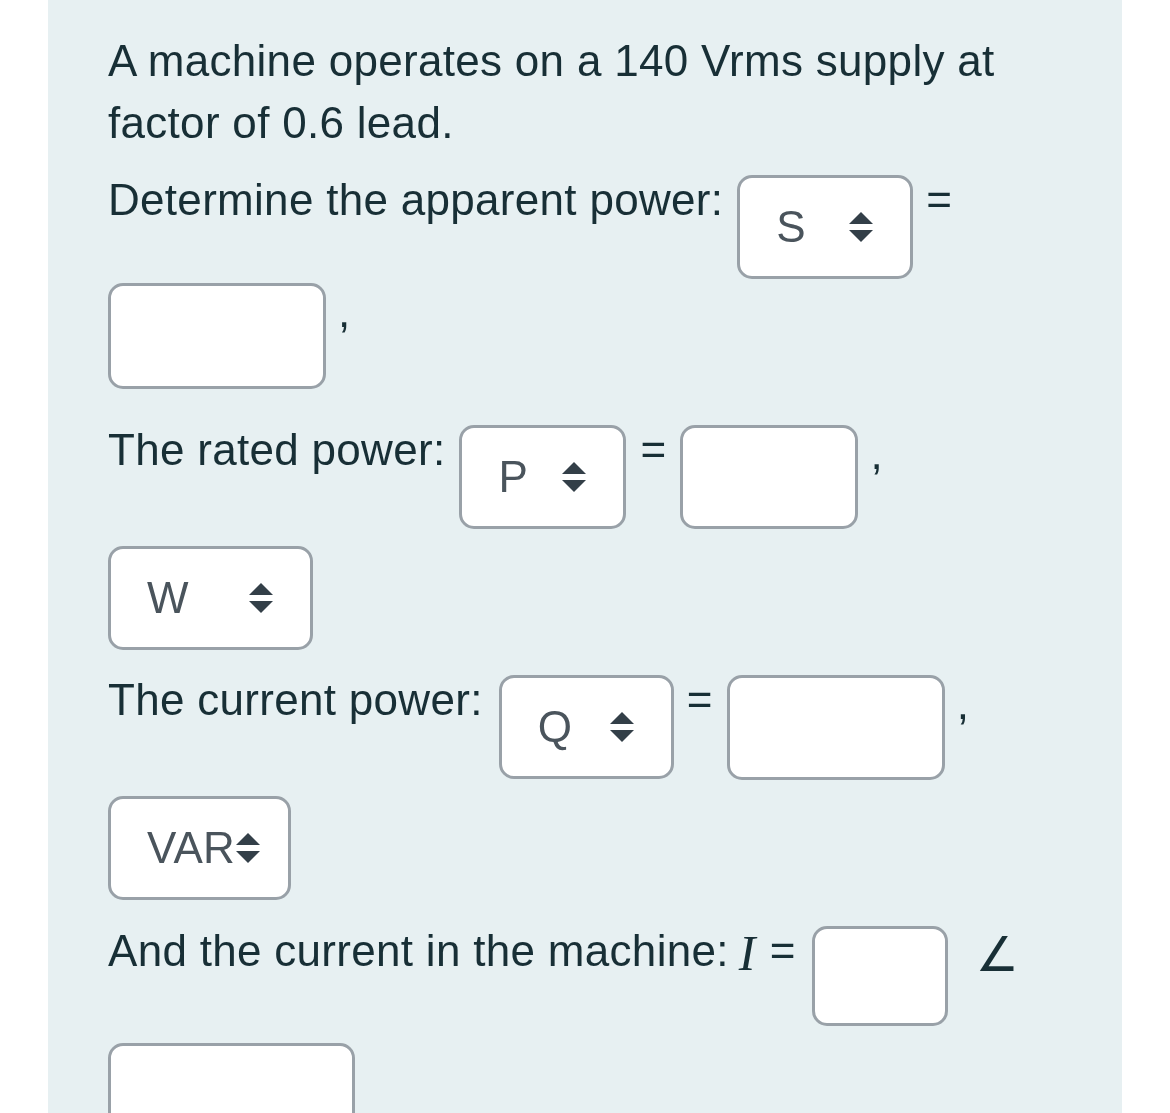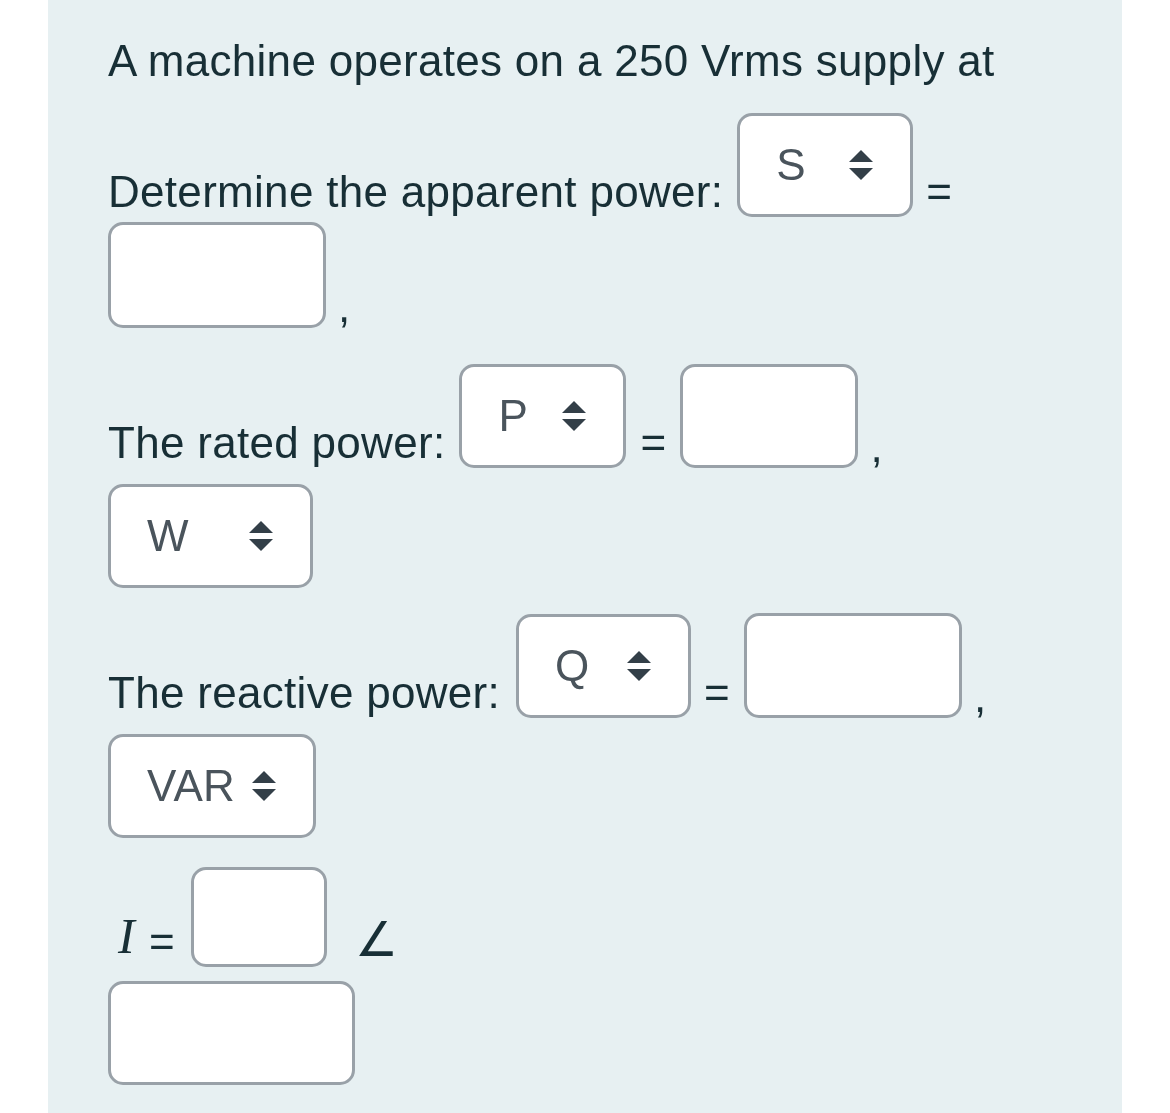--- a/index.html
+++ b/index.html
@@ -20,21 +20,21 @@
   .content {
     padding-left: 60px;
     font-size: 44px;
     letter-spacing: 0.3px;
   }
   .statement {
     margin-top: 30px;
     line-height: 62px;
     color: #182f36;
   }
-  .row { display: flex; align-items: flex-end; }
+  .row { display: flex; align-items: flex-start; }
   .row-q1a { margin-top: 21px; height: 104px; }
   .row-q1b { margin-top: 4px;  height: 107px; }
   .row-q2a { margin-top: 35px; height: 105px; }
   .row-q2b { margin-top: 16px; height: 104px; }
   .row-q3a { margin-top: 25px; height: 105px; }
   .row-q3b { margin-top: 16px; height: 104px; }
   .row-q4  { margin-top: 26px; height: 103px; }
   .row-q5  { margin-top: 14px; height: 104px; }
 
   .box {
@@ -48,21 +48,21 @@
     height: 104px;
     padding: 0 36px;
     color: #4a545c;
     cursor: pointer;
   }
   .dd-s   { width: 176px; margin-left: 14px; }
   .dd-va  { width: 210px; margin-left: 12px; }
   .dd-p   { width: 167px; margin-left: 14px; }
   .dd-w   { width: 205px; }
   .dd-q   { width: 175px; margin-left: 16px; }
-  .dd-var { width: 208px; }
+  .dd-var { width: 183px; }
   .dd-cut { width: 247px; height: 104px; }
 
   .arrows { flex: none; display: block; }
 
   input.answer {
     font-family: "Liberation Sans", "DejaVu Sans", sans-serif;
     font-size: 40px;
     color: #182f36;
     padding: 0 18px;
     outline: none;
@@ -98,21 +98,22 @@
     color: #182f36;
   }
 </style>
 </head>
 <body>
 
 <div class="panel">
   <div class="content">
 
     <div class="statement">
-      <div>A machine operates on a 250 Vrms supply at</div>
+      <div>A machine operates on a 140 Vrms supply at</div>
+      <div>factor of 0.6 lead.</div>
     </div>
 
     <div class="row row-q1a">
       <span>Determine the apparent power:</span>
       <div class="box dropdown dd-s" role="combobox">
         <span>S</span>
         <svg class="arrows" width="26" height="32" viewBox="0 0 26 32">
           <polygon points="13,1 25,13 1,13" fill="#333f48"></polygon>
           <polygon points="1,19 25,19 13,31" fill="#333f48"></polygon>
         </svg>
@@ -141,21 +142,21 @@
       <div class="box dropdown dd-w" role="combobox">
         <span>W</span>
         <svg class="arrows" width="26" height="32" viewBox="0 0 26 32">
           <polygon points="13,1 25,13 1,13" fill="#333f48"></polygon>
           <polygon points="1,19 25,19 13,31" fill="#333f48"></polygon>
         </svg>
       </div>
     </div>
 
     <div class="row row-q3a">
-      <span>The reactive power:</span>
+      <span>The current power:</span>
       <div class="box dropdown dd-q" role="combobox">
         <span>Q</span>
         <svg class="arrows" width="26" height="32" viewBox="0 0 26 32">
           <polygon points="13,1 25,13 1,13" fill="#333f48"></polygon>
           <polygon points="1,19 25,19 13,31" fill="#333f48"></polygon>
         </svg>
       </div>
       <span class="equals eq-q3">=</span>
       <input class="box answer in-q3" type="text" value="" style="">
       <span class="comma">,</span>
@@ -164,20 +165,21 @@
       <div class="box dropdown dd-var" role="combobox">
         <span>VAR</span>
         <svg class="arrows" width="26" height="32" viewBox="0 0 26 32">
           <polygon points="13,1 25,13 1,13" fill="#333f48"></polygon>
           <polygon points="1,19 25,19 13,31" fill="#333f48"></polygon>
         </svg>
       </div>
     </div>
 
     <div class="row row-q4">
+      <span>And the current in the machine:</span>
       <span class="math-i">I</span>
       <span class="equals eq-q4">=</span>
       <input class="box answer in-q4" type="text" value="" style="">
       <span class="angle">∠</span>
     </div>
 
     <div class="row row-q5">
       <div class="box dropdown dd-cut" role="combobox"></div>
     </div>
 

